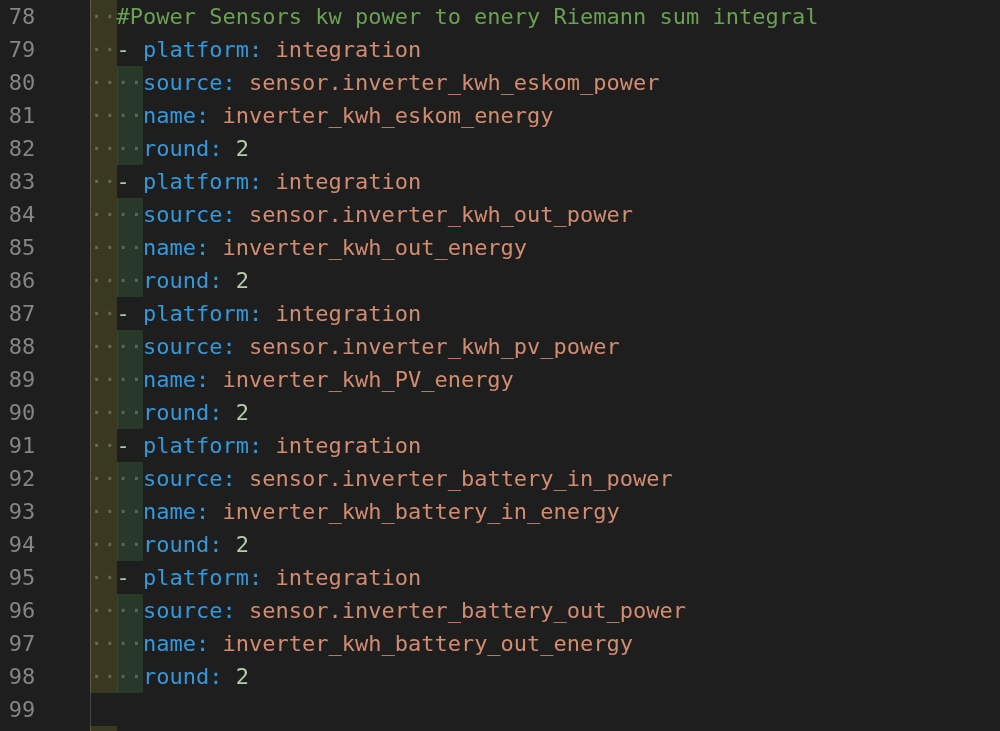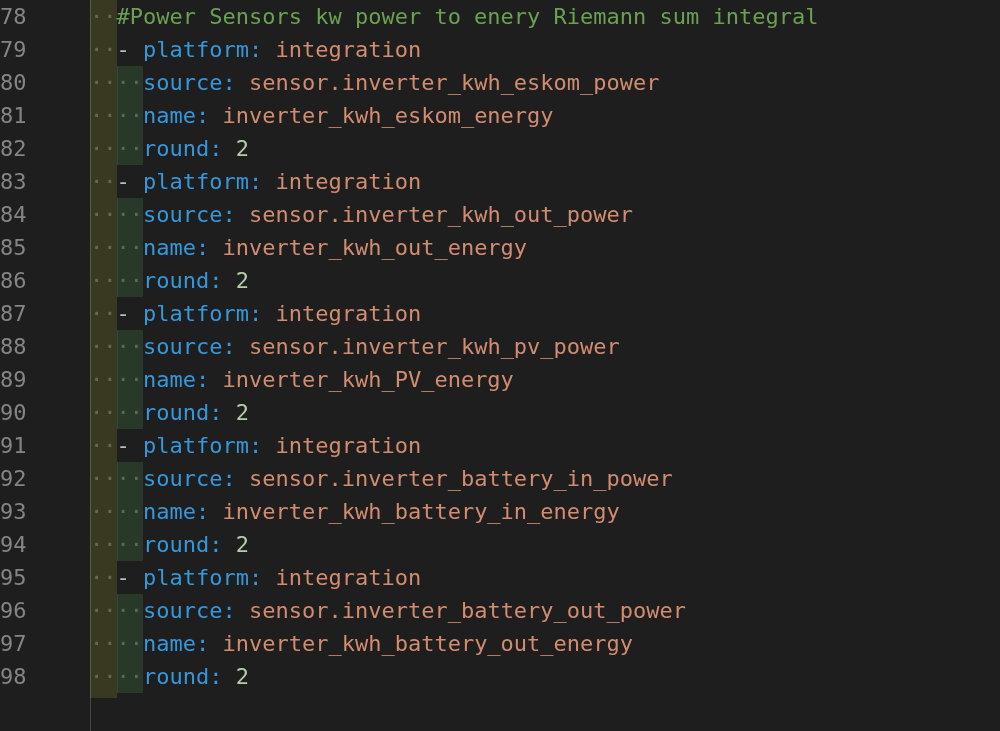--- a/index.html
+++ b/index.html
@@ -12,21 +12,21 @@
     cursor:text;
   }
   .indent-guide{
     position:absolute;left:90px;top:0;bottom:0;width:1px;
     z-index:0;
   }
   .rows{position:relative;z-index:1;}
   .row{display:flex;height:33px;white-space:pre;}
   .row.partial{overflow:hidden;}
   .gutter{
-    width:44px;flex:none;text-align:left;
+    width:44px;flex:none;text-align:center;
     margin-right:46px;user-select:none;
   }
   .code{flex:1;position:relative;}
   .fill{position:absolute;top:0;bottom:0;width:26.5px;}
   .fill.f1{left:0;}
   .fill.f2{left:26.5px;box-shadow:inset 1px 0 0 rgba(255,255,255,0.07);}
   .linetext{position:relative;z-index:2;}
 </style>
 </head>
 <body>
@@ -48,15 +48,16 @@
       <div class="row"><div class="gutter" style="color: rgb(133, 133, 133);">89</div><div class="code"><div class="fill f1" style="background: rgba(255, 255, 64, 0.12);"></div><div class="fill f2" style="background: rgba(127, 255, 127, 0.12);"></div><span class="linetext"><span class="ws" style="color: rgba(222, 222, 218, 0.28);">····</span><span class="key" style="color: rgb(53, 152, 219);">name</span><span class="colon" style="color: rgb(53, 152, 219);">:</span><span class="sp"> </span><span class="val" style="color: rgb(210, 140, 112);">inverter_kwh_PV_energy</span></span></div></div>
       <div class="row"><div class="gutter" style="color: rgb(133, 133, 133);">90</div><div class="code"><div class="fill f1" style="background: rgba(255, 255, 64, 0.12);"></div><div class="fill f2" style="background: rgba(127, 255, 127, 0.12);"></div><span class="linetext"><span class="ws" style="color: rgba(222, 222, 218, 0.28);">····</span><span class="key" style="color: rgb(53, 152, 219);">round</span><span class="colon" style="color: rgb(53, 152, 219);">:</span><span class="sp"> </span><span class="val" style="color: rgb(181, 206, 168);">2</span></span></div></div>
       <div class="row"><div class="gutter" style="color: rgb(133, 133, 133);">91</div><div class="code"><div class="fill f1" style="background: rgba(255, 255, 64, 0.12);"></div><span class="linetext"><span class="ws" style="color: rgba(222, 222, 218, 0.28);">··</span><span class="dash" style="color: rgb(180, 194, 204);">- </span><span class="key" style="color: rgb(53, 152, 219);">platform</span><span class="colon" style="color: rgb(53, 152, 219);">:</span><span class="sp"> </span><span class="val" style="color: rgb(210, 140, 112);">integration</span></span></div></div>
       <div class="row"><div class="gutter" style="color: rgb(133, 133, 133);">92</div><div class="code"><div class="fill f1" style="background: rgba(255, 255, 64, 0.12);"></div><div class="fill f2" style="background: rgba(127, 255, 127, 0.12);"></div><span class="linetext"><span class="ws" style="color: rgba(222, 222, 218, 0.28);">····</span><span class="key" style="color: rgb(53, 152, 219);">source</span><span class="colon" style="color: rgb(53, 152, 219);">:</span><span class="sp"> </span><span class="val" style="color: rgb(210, 140, 112);">sensor.inverter_battery_in_power</span></span></div></div>
       <div class="row"><div class="gutter" style="color: rgb(133, 133, 133);">93</div><div class="code"><div class="fill f1" style="background: rgba(255, 255, 64, 0.12);"></div><div class="fill f2" style="background: rgba(127, 255, 127, 0.12);"></div><span class="linetext"><span class="ws" style="color: rgba(222, 222, 218, 0.28);">····</span><span class="key" style="color: rgb(53, 152, 219);">name</span><span class="colon" style="color: rgb(53, 152, 219);">:</span><span class="sp"> </span><span class="val" style="color: rgb(210, 140, 112);">inverter_kwh_battery_in_energy</span></span></div></div>
       <div class="row"><div class="gutter" style="color: rgb(133, 133, 133);">94</div><div class="code"><div class="fill f1" style="background: rgba(255, 255, 64, 0.12);"></div><div class="fill f2" style="background: rgba(127, 255, 127, 0.12);"></div><span class="linetext"><span class="ws" style="color: rgba(222, 222, 218, 0.28);">····</span><span class="key" style="color: rgb(53, 152, 219);">round</span><span class="colon" style="color: rgb(53, 152, 219);">:</span><span class="sp"> </span><span class="val" style="color: rgb(181, 206, 168);">2</span></span></div></div>
       <div class="row"><div class="gutter" style="color: rgb(133, 133, 133);">95</div><div class="code"><div class="fill f1" style="background: rgba(255, 255, 64, 0.12);"></div><span class="linetext"><span class="ws" style="color: rgba(222, 222, 218, 0.28);">··</span><span class="dash" style="color: rgb(180, 194, 204);">- </span><span class="key" style="color: rgb(53, 152, 219);">platform</span><span class="colon" style="color: rgb(53, 152, 219);">:</span><span class="sp"> </span><span class="val" style="color: rgb(210, 140, 112);">integration</span></span></div></div>
       <div class="row"><div class="gutter" style="color: rgb(133, 133, 133);">96</div><div class="code"><div class="fill f1" style="background: rgba(255, 255, 64, 0.12);"></div><div class="fill f2" style="background: rgba(127, 255, 127, 0.12);"></div><span class="linetext"><span class="ws" style="color: rgba(222, 222, 218, 0.28);">····</span><span class="key" style="color: rgb(53, 152, 219);">source</span><span class="colon" style="color: rgb(53, 152, 219);">:</span><span class="sp"> </span><span class="val" style="color: rgb(210, 140, 112);">sensor.inverter_battery_out_power</span></span></div></div>
       <div class="row"><div class="gutter" style="color: rgb(133, 133, 133);">97</div><div class="code"><div class="fill f1" style="background: rgba(255, 255, 64, 0.12);"></div><div class="fill f2" style="background: rgba(127, 255, 127, 0.12);"></div><span class="linetext"><span class="ws" style="color: rgba(222, 222, 218, 0.28);">····</span><span class="key" style="color: rgb(53, 152, 219);">name</span><span class="colon" style="color: rgb(53, 152, 219);">:</span><span class="sp"> </span><span class="val" style="color: rgb(210, 140, 112);">inverter_kwh_battery_out_energy</span></span></div></div>
       <div class="row"><div class="gutter" style="color: rgb(133, 133, 133);">98</div><div class="code"><div class="fill f1" style="background: rgba(255, 255, 64, 0.12);"></div><div class="fill f2" style="background: rgba(127, 255, 127, 0.12);"></div><span class="linetext"><span class="ws" style="color: rgba(222, 222, 218, 0.28);">····</span><span class="key" style="color: rgb(53, 152, 219);">round</span><span class="colon" style="color: rgb(53, 152, 219);">:</span><span class="sp"> </span><span class="val" style="color: rgb(181, 206, 168);">2</span></span></div></div>
+      <div class="row"><div class="gutter" style="color: rgb(133, 133, 133);">99</div><div class="code"><span class="linetext"></span></div></div>
       <div class="row partial" style="height: 5px;"><div class="gutter" style="color: rgb(133, 133, 133);"></div><div class="code"><div class="fill f1" style="background: rgba(255, 255, 64, 0.12);"></div></div></div>
     </div>
 </div>
 
 </body></html>

